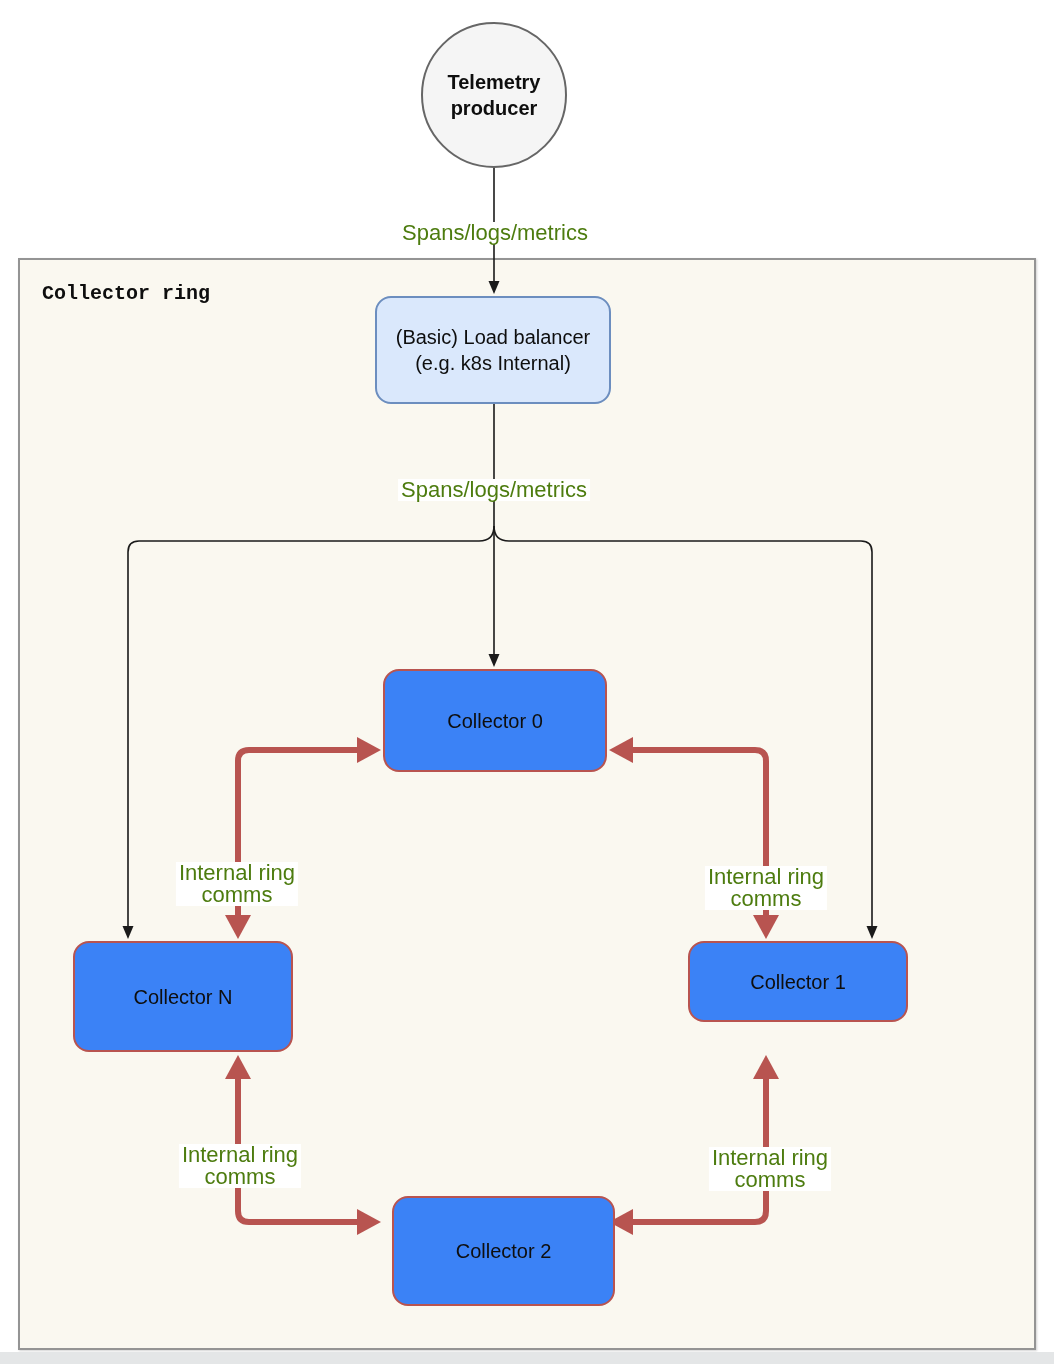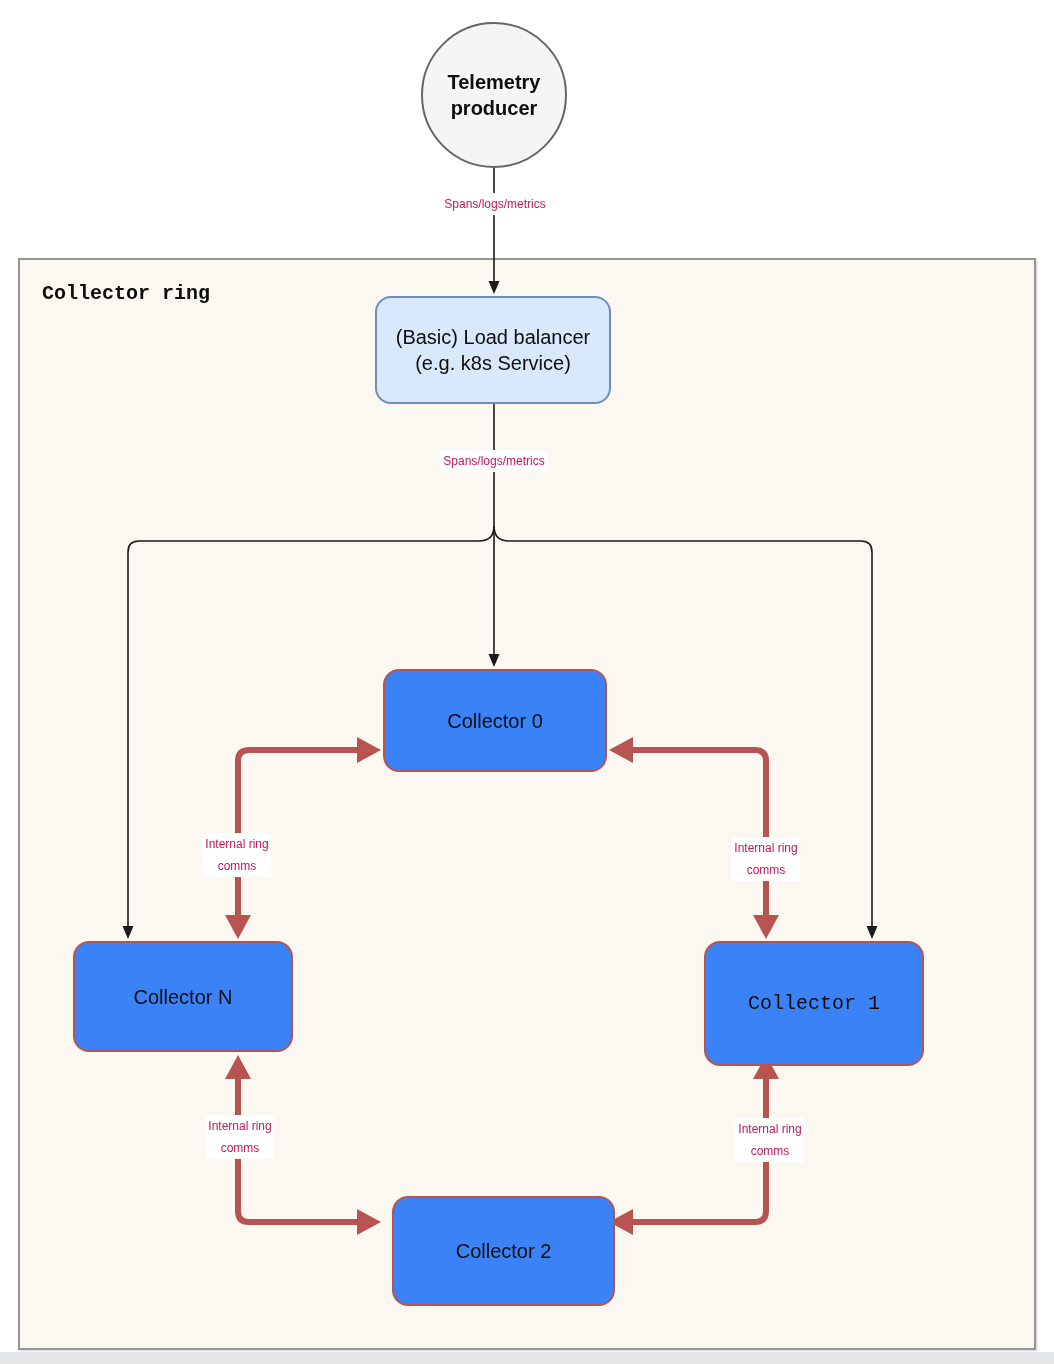--- a/index.html
+++ b/index.html
@@ -37,27 +37,27 @@
   }
   .node.lb{
     left:375px; top:296px; width:236px; height:108px;
     background:#dae8fc; border:2px solid #6c8ebf; border-radius:16px;
   }
   .node.collector{
     background:#3b82f6; border:2px solid #b85450; border-radius:16px;
   }
   .node.c0{ left:383px; top:669px;  width:224px; height:103px; }
   .node.cn{ left:73px;  top:941px;  width:220px; height:111px; }
-  .node.c1{ left:704px; top:941px;  width:220px; height:125px;font-family:Liberation Mono, monospace; }
+  .node.c1{ left:688px; top:941px;  width:220px; height:81px; }
   .node.c2{ left:392px; top:1196px; width:223px; height:110px; }
   .edge-label{
     position:absolute; transform:translate(-50%,-50%);
     background:#ffffff; padding:0 3px;
-    font-size:12px; line-height:22px; text-align:center;
-    white-space:pre-line; color:#be185d;
+    font-size:22px; line-height:22px; text-align:center;
+    white-space:pre-line; color:#4d7c0f;margin-top:29px;
   }
 </style>
 </head>
 <body>
 
 <div class="stage">
 
   <div class="container-box">
     <div class="container-label">Collector ring</div>
   </div>
@@ -93,21 +93,21 @@
     </g>
   </svg>
 
   <div class="node circle">
     <span>Telemetry
 producer</span>
   </div>
 
   <div class="node lb">
     <span>(Basic) Load balancer
-(e.g. k8s Service)</span>
+(e.g. k8s Internal)</span>
   </div>
 
   <div class="node collector c0">
     <span>Collector 0</span>
   </div>
 
   <div class="node collector cn">
     <span>Collector N</span>
   </div>
 

